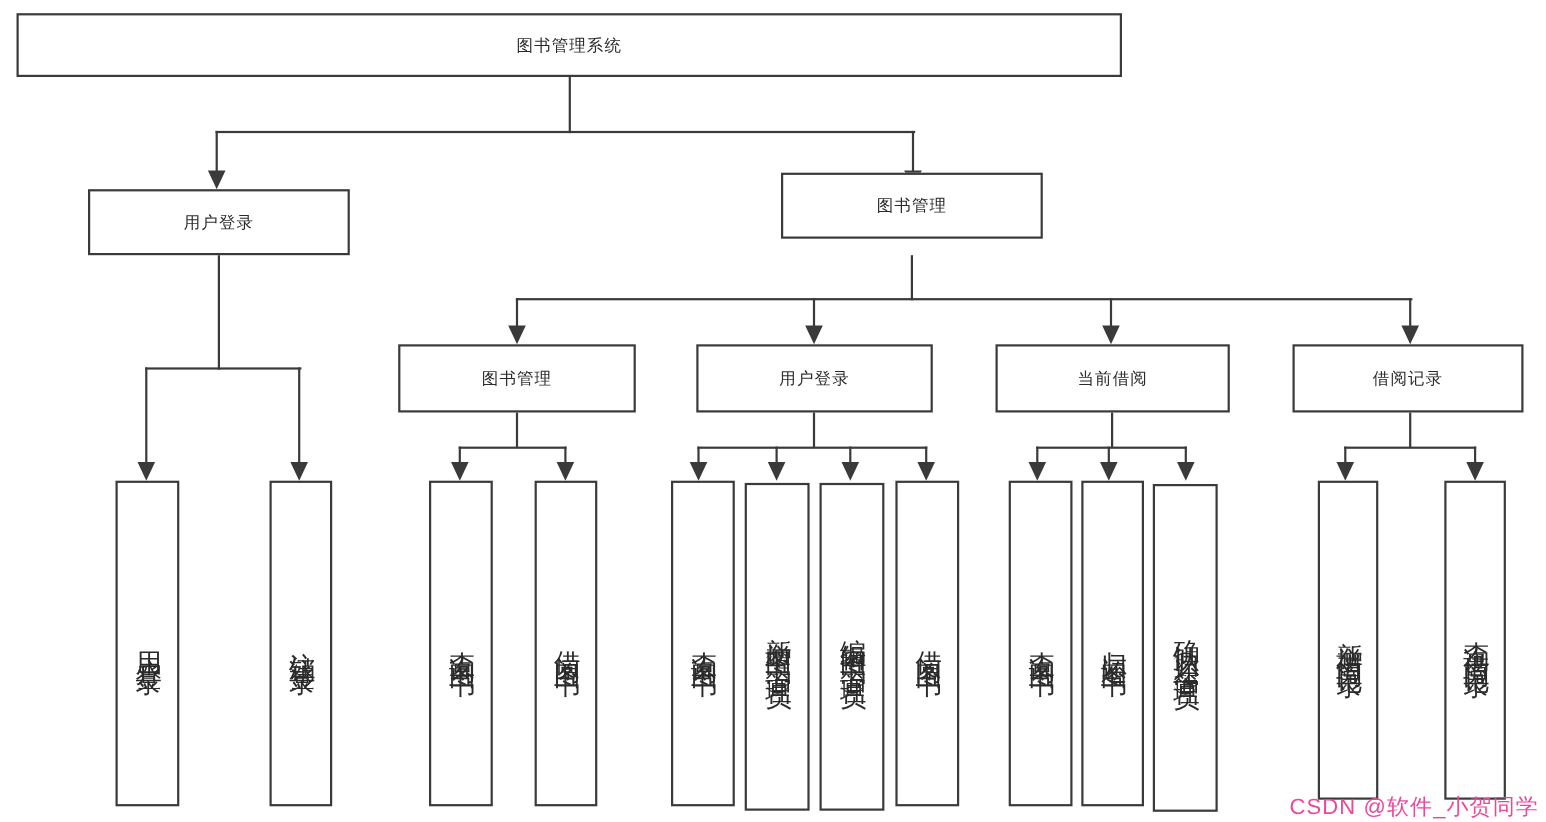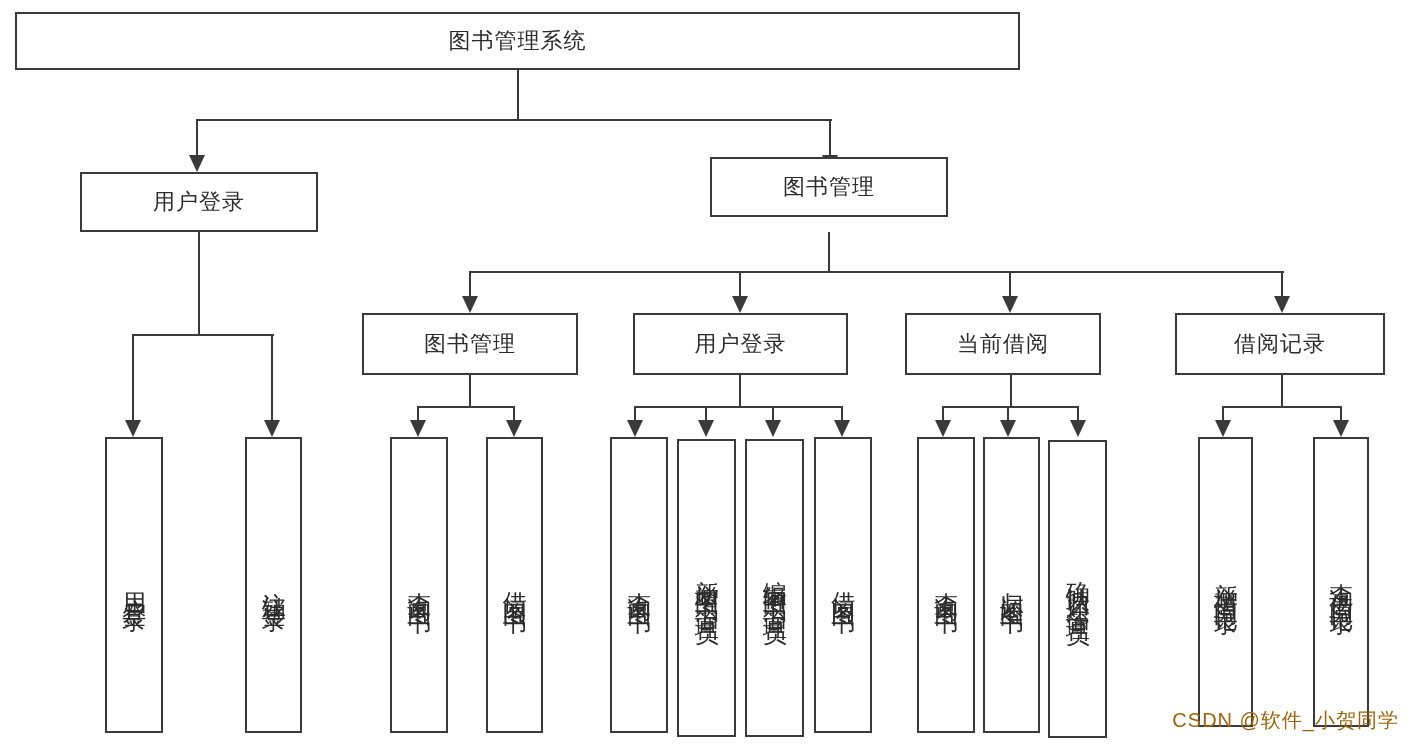--- a/index.html
+++ b/index.html
@@ -4,34 +4,34 @@
 <style>
   html,body{margin:0;padding:0;background:#ffffff;}
   .canvas{
     position:relative;width:1405px;height:747px;background:#ffffff;overflow:hidden;
     font-family:"Liberation Sans", sans-serif;color:#2b2b2b;
   }
   .box{
     position:absolute;border:2px solid #3a3a3a;background:#ffffff;
     display:flex;align-items:center;justify-content:center;box-sizing:border-box;
   }
-  .hlabel{font-size:22px;letter-spacing:1px;white-space:nowrap;}
+  .hlabel{font-size:15px;letter-spacing:1px;white-space:nowrap;}
   .leaf span{
     writing-mode:vertical-rl;text-orientation:mixed;
     font-size:24px;letter-spacing:6px;line-height:1.1;
   }
   .vline{position:absolute;width:2px;background:#3a3a3a;}
   .hline{position:absolute;height:2px;background:#3a3a3a;}
   .arrow{
     position:absolute;width:0;height:0;
     border-left:8px solid transparent;border-right:8px solid transparent;
     border-top:17px solid #3a3a3a;
   }
   .watermark{
-    position:absolute;right:6px;bottom:13px;font-size:20px;color:#a16207;
+    position:absolute;right:6px;bottom:0;font-size:20px;color:#ec4899;
     letter-spacing:1px;white-space:nowrap;
   }
 </style>
 </head>
 <body>
 
 <div class="canvas">
 
   <div class="box" style="left:15px;top:12px;width:1005px;height:58px">
     <span class="hlabel">图书管理系统</span>
@@ -68,21 +68,21 @@
   <div class="arrow" style="left:732px;top:296px"></div>
   <div class="arrow" style="left:1002px;top:296px"></div>
   <div class="arrow" style="left:1274px;top:296px"></div>
 
   <div class="box" style="left:362px;top:313px;width:216px;height:62px">
     <span class="hlabel">图书管理</span>
   </div>
   <div class="box" style="left:633px;top:313px;width:215px;height:62px">
     <span class="hlabel">用户登录</span>
   </div>
-  <div class="box" style="left:905px;top:313px;width:196px;height:62px">
+  <div class="box" style="left:905px;top:313px;width:213px;height:62px">
     <span class="hlabel">当前借阅</span>
   </div>
   <div class="box" style="left:1175px;top:313px;width:210px;height:62px">
     <span class="hlabel">借阅记录</span>
   </div>
 
   <div class="vline" style="left:469px;top:375px;height:32px"></div>
   <div class="hline" style="left:417px;top:406px;width:98px"></div>
   <div class="vline" style="left:417px;top:406px;height:16px"></div>
   <div class="vline" style="left:513px;top:406px;height:16px"></div>

